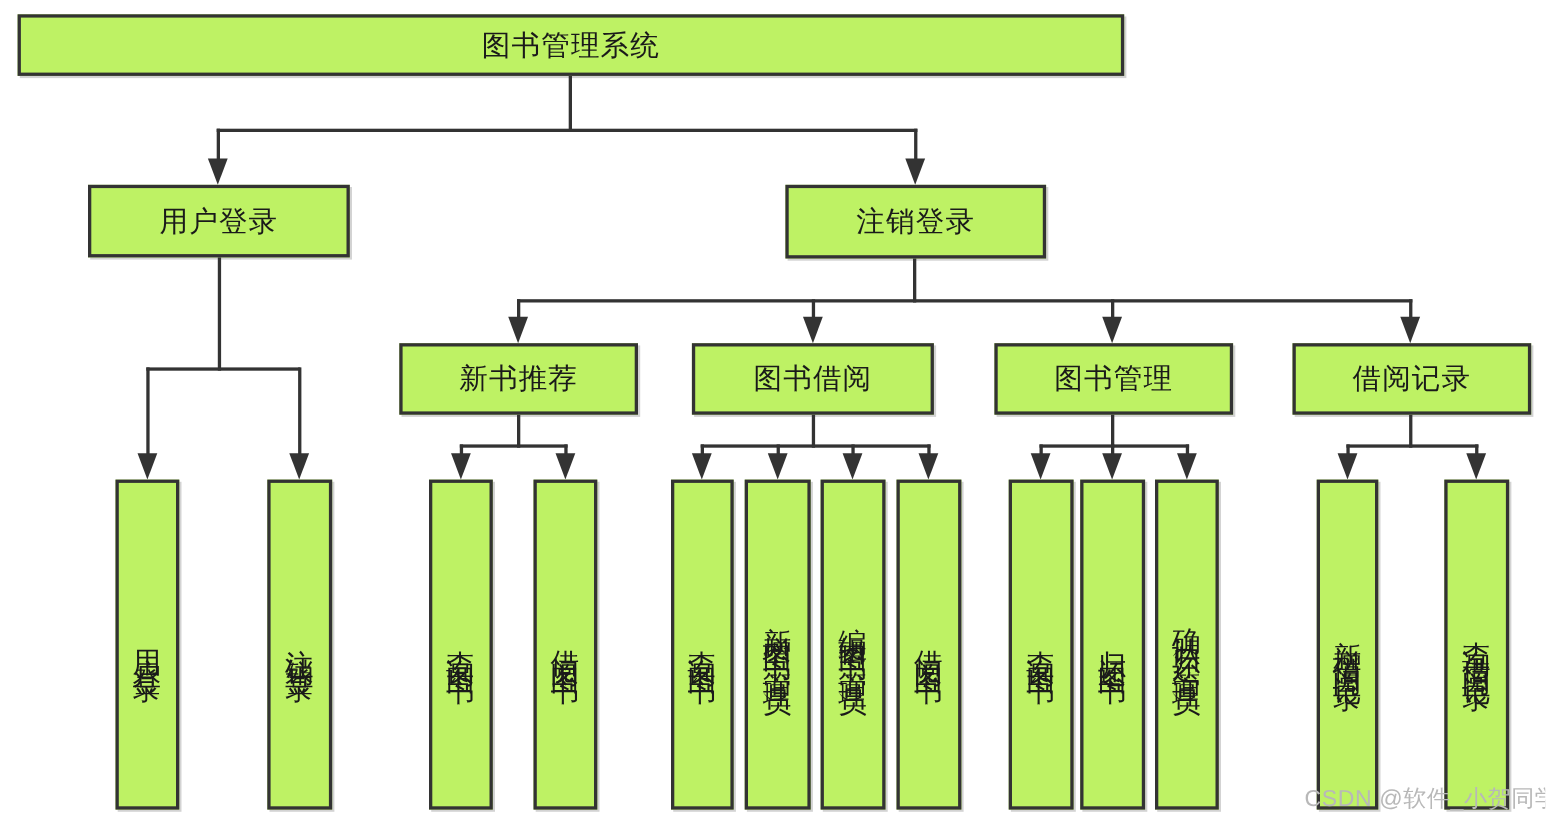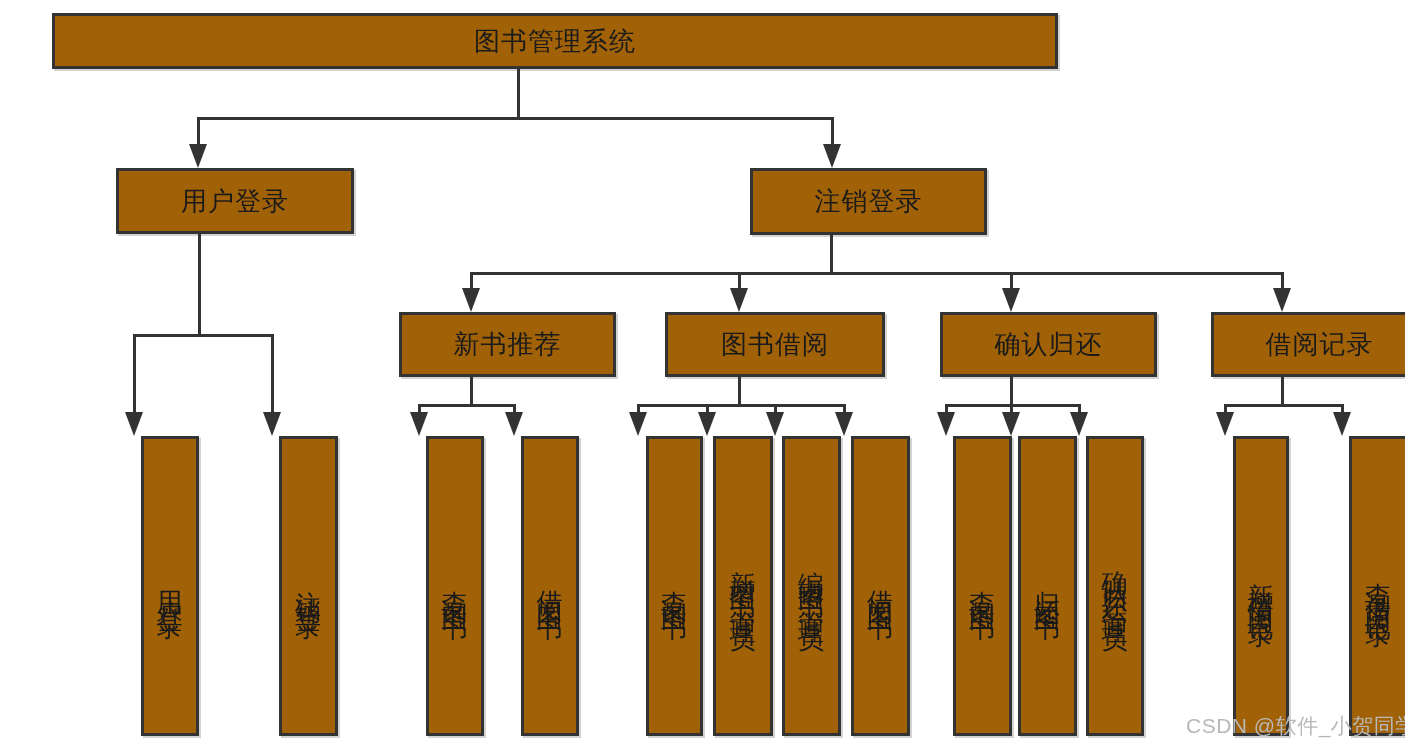--- a/index.html
+++ b/index.html
@@ -12,28 +12,27 @@
     position: relative;
     width: 1405px;
     height: 747px;
     background: #ffffff;
     overflow: hidden;
   }
   
   .box {
     position: absolute;
     box-sizing: border-box;
-    background: #a16207;
+    background: #bef264;
     border: 3px solid #333333;
     box-shadow: 2px 2px 0 rgba(130,130,130,0.35);
     display: flex;
     align-items: center;
     justify-content: center;
     color: #1a1a1a;
-    margin-left: 36px;
   }
   .hbox { font-size: 26px; letter-spacing: 1px; white-space: nowrap; }
   .vbox span.vtext {
     writing-mode: vertical-rl;
     text-orientation: mixed;
     font-size: 26px;
     letter-spacing: 8px;
     line-height: 1;
     color: #1a1a1a;
   }
@@ -100,21 +99,21 @@
   <div class="vline" style="left:1281px; top:272px; height:18px;"></div>
   <div class="arrow" style="left:1273px; top:288px;"></div>
 
   <div class="box hbox" style="left:629px; top:312px; width:220px; height:65px;">
     <span>图书借阅</span>
   </div>
   <div class="box hbox" style="left:363px; top:312px; width:217px; height:65px;">
     <span>新书推荐</span>
   </div>
   <div class="box hbox" style="left:904px; top:312px; width:217px; height:65px;">
-    <span>确认归还</span>
+    <span>图书管理</span>
   </div>
   <div class="box hbox" style="left:1175px; top:312px; width:217px; height:65px;">
     <span>借阅记录</span>
   </div>
 
   <div class="vline" style="left:470px; top:377px; height:30px;"></div>
   <div class="hline" style="left:418px; top:404px; width:98px;"></div>
   <div class="vline" style="left:418px; top:404px; height:12px;"></div>
   <div class="arrow" style="left:410px; top:412px;"></div>
   <div class="vline" style="left:513px; top:404px; height:12px;"></div>

